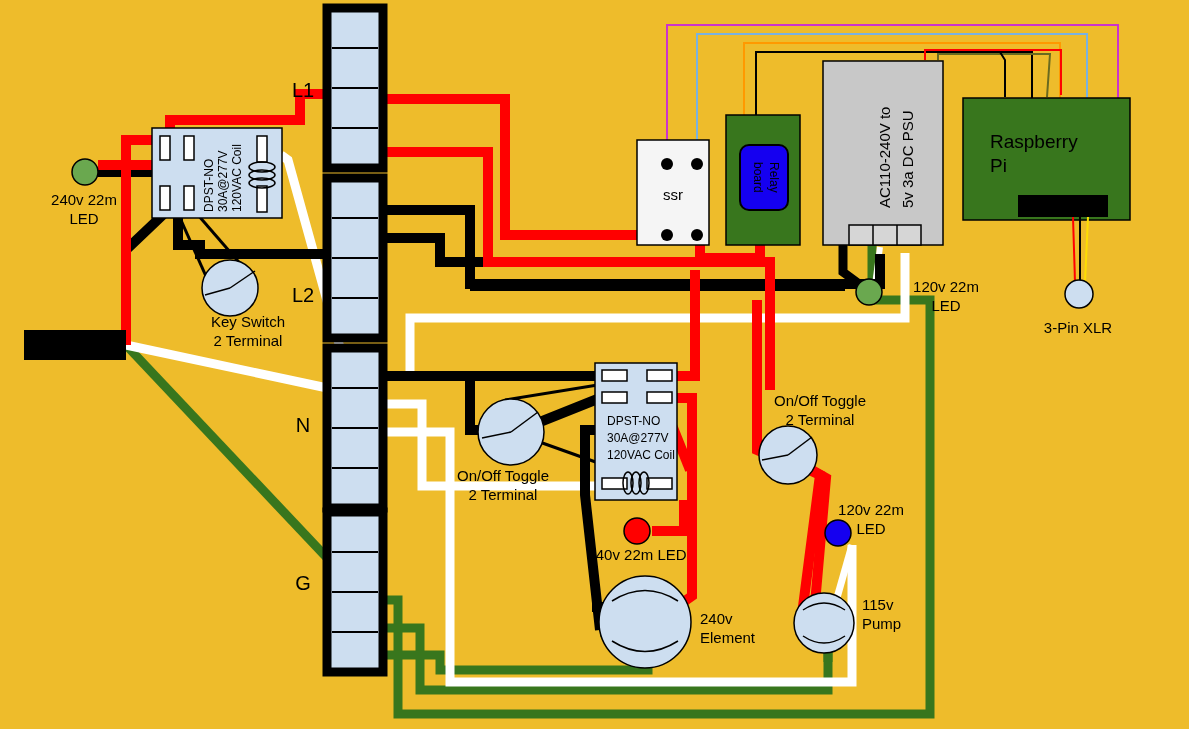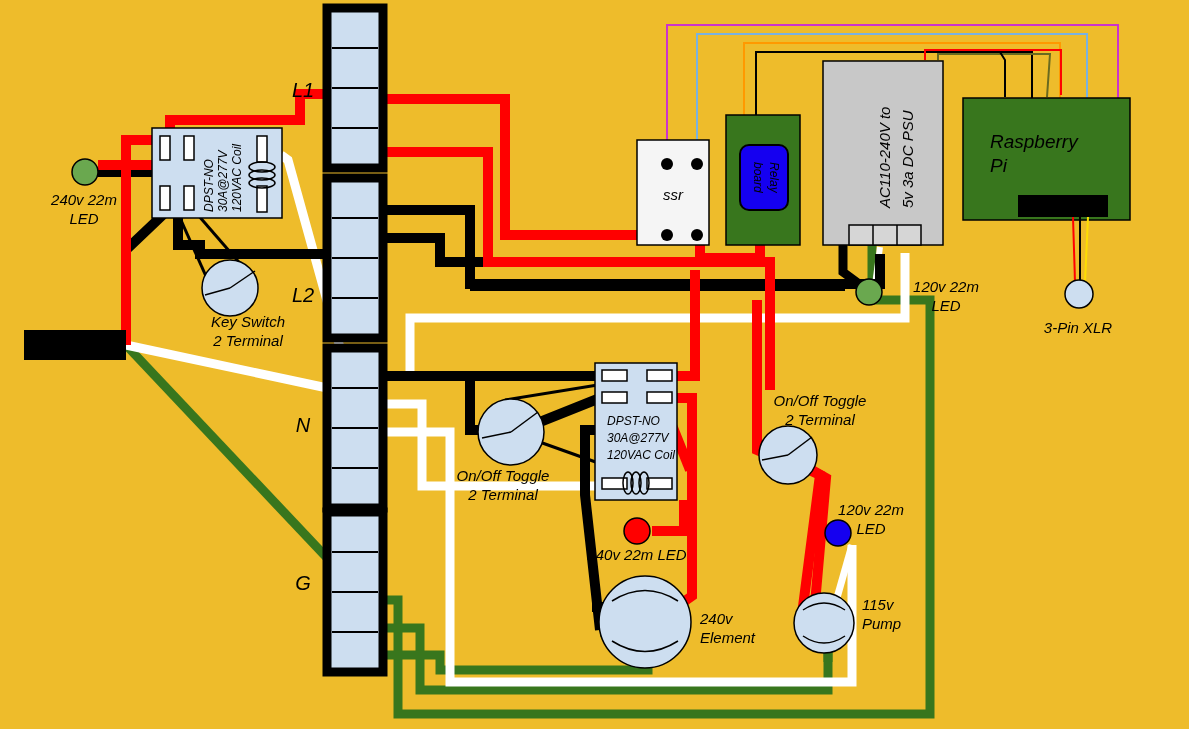--- a/index.html
+++ b/index.html
@@ -4,21 +4,20 @@
 <title>Wiring Diagram</title>
 <style>
   html,body{margin:0;padding:0;background:#ffffff;}
   body{font-family:"Liberation Sans", sans-serif;}
   #stage{
     position:relative;
     width:1189px;
     height:729px;
     overflow:hidden;
     background:#eebc2b;
-    font-style:italic;
   }
   #stage svg{display:block;}
   .lbl{
     font-family:"Liberation Sans", sans-serif;
     fill:#000000;
     font-size:15px;
   }
   .lbl-big{font-size:19px;}
   .lbl-sm{font-size:12px;}
   .lbl-ssr{font-size:15px;}

